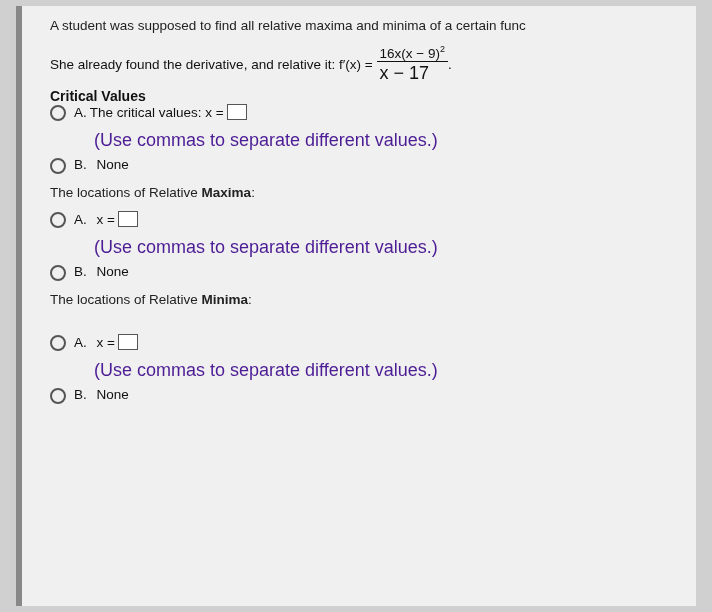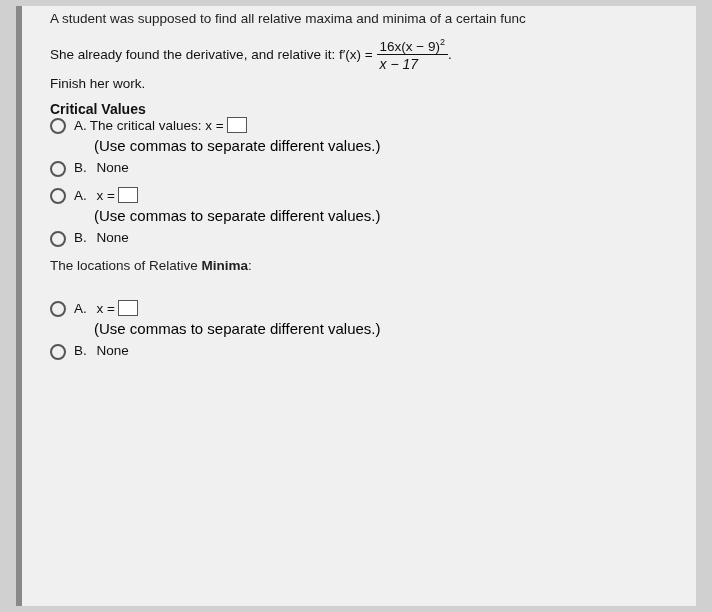--- a/index.html
+++ b/index.html
@@ -11,21 +11,21 @@
       display: flex;
       justify-content: center;
       align-items: flex-start;
       min-height: 612px;
       width: 712px;
     }
     .page-container {
       background: #f0f0f0;
       width: 680px;
       min-height: 600px;
-      padding: 4px 24px 24px 24px;
+      padding: 11px 24px 24px 24px;
       position: relative;
       margin-top: 6px;
     }
     .left-bar {
       position: absolute;
       left: 0;
       top: 0;
       bottom: 0;
       width: 6px;
       background: #888;
@@ -54,22 +54,21 @@
       font-size: 13.5px;
       vertical-align: middle;
     }
     .fraction .numerator {
       border-bottom: 1.5px solid #111;
       padding: 0 3px 1px 3px;
       font-size: 13.5px;
     }
     .fraction .denominator {
       padding: 1px 3px 0 3px;
-      font-size: 14px;
-      font-style: italic;
+      font-size: 18px;
     }
     .superscript {
       font-size: 9px;
       vertical-align: super;
     }
     .finish-text {
       font-size: 13.5px;
       margin-bottom: 10px;
     }
     .section-label {
@@ -100,24 +99,24 @@
       flex-direction: column;
     }
     .option-label {
       font-size: 13.5px;
       display: flex;
       align-items: center;
       flex-wrap: wrap;
       gap: 3px;
     }
     .option-hint {
-      font-size: 15px;
-      color: #000000;
+      font-size: 18px;
+      color: #4c1d95;
       margin-left: 20px;
-      margin-top: 4px;
+      margin-top: 10px;
     }
     .input-box {
       width: 20px;
       height: 16px;
       border: 1px solid #555;
       background: #fff;
       display: inline-block;
       vertical-align: middle;
     }
     .section-divider {
@@ -146,21 +145,20 @@
       <span>She already found the derivative, and relative it:  f′(x) =</span>
       <span class="fraction">
         <span class="numerator">
           <span>16x(x − 9)</span><span class="superscript">2</span>
         </span>
         <span class="denominator">x − 17</span>
       </span>
       <span>.</span>
     </div>
 
-    <p class="finish-text">Finish her work.</p>
 
     <div class="section-block">
       <p class="section-label">Critical Values</p>
 
       <div class="option-row">
         <div class="radio-circle"></div>
         <div class="option-content">
           <span class="option-label">
             <span class="option-a-label">A.</span>
             <span>The critical values: x =</span>
@@ -177,20 +175,24 @@
             <span>B.</span>&nbsp;
             <span>None</span>
           </span>
         </div>
       </div>
     </div>
 
     <div class="section-divider"></div>
 
     <div class="section-block">
+      <p class="intro-text" style="margin-bottom:8px;">
+        <span>The locations of Relative</span>
+        <span class="bold-word">Maxima</span><span>:</span>
+      </p>
 
       <div class="option-row">
         <div class="radio-circle"></div>
         <div class="option-content">
           <span class="option-label">
             <span>A.</span>&nbsp;
             <span>x =</span>
             <span class="input-box"></span>
           </span>
           <span class="option-hint">(Use commas to separate different values.)</span>

